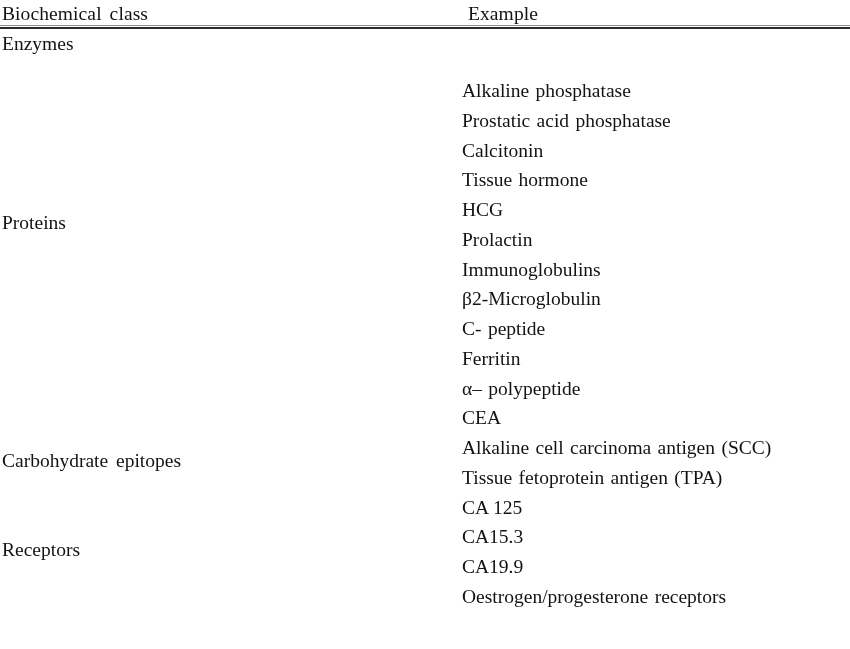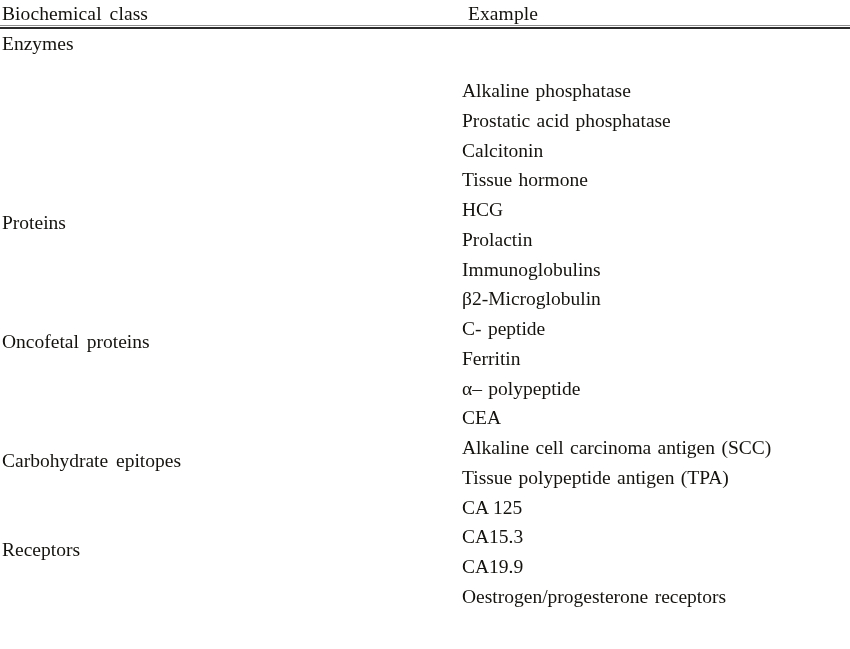--- a/index.html
+++ b/index.html
@@ -152,31 +152,30 @@
       <div class="row">
         <div class="cell c-example">β2-Microglobulin</div>
       </div>
       <div class="row">
         <div class="cell c-example">C- peptide</div>
       </div>
       <div class="row">
         <div class="cell c-example">Ferritin</div>
       </div>
       <div class="row">
-        <div class="cell c-class">Oncofetal proteins</div>
         <div class="cell c-example">α– polypeptide</div>
       </div>
       <div class="row">
         <div class="cell c-example tight">CEA</div>
       </div>
       <div class="row">
         <div class="cell c-example">Alkaline cell carcinoma antigen (SCC)</div>
       </div>
       <div class="row">
-        <div class="cell c-example">Tissue polypeptide antigen  (TPA)</div>
+        <div class="cell c-example">Tissue fetoprotein antigen  (TPA)</div>
       </div>
       <div class="row">
         <div class="cell c-class">Carbohydrate epitopes</div>
         <div class="cell c-example tight">CA 125</div>
       </div>
       <div class="row">
         <div class="cell c-example tight">CA15.3</div>
       </div>
       <div class="row">
         <div class="cell c-example tight">CA19.9</div>

